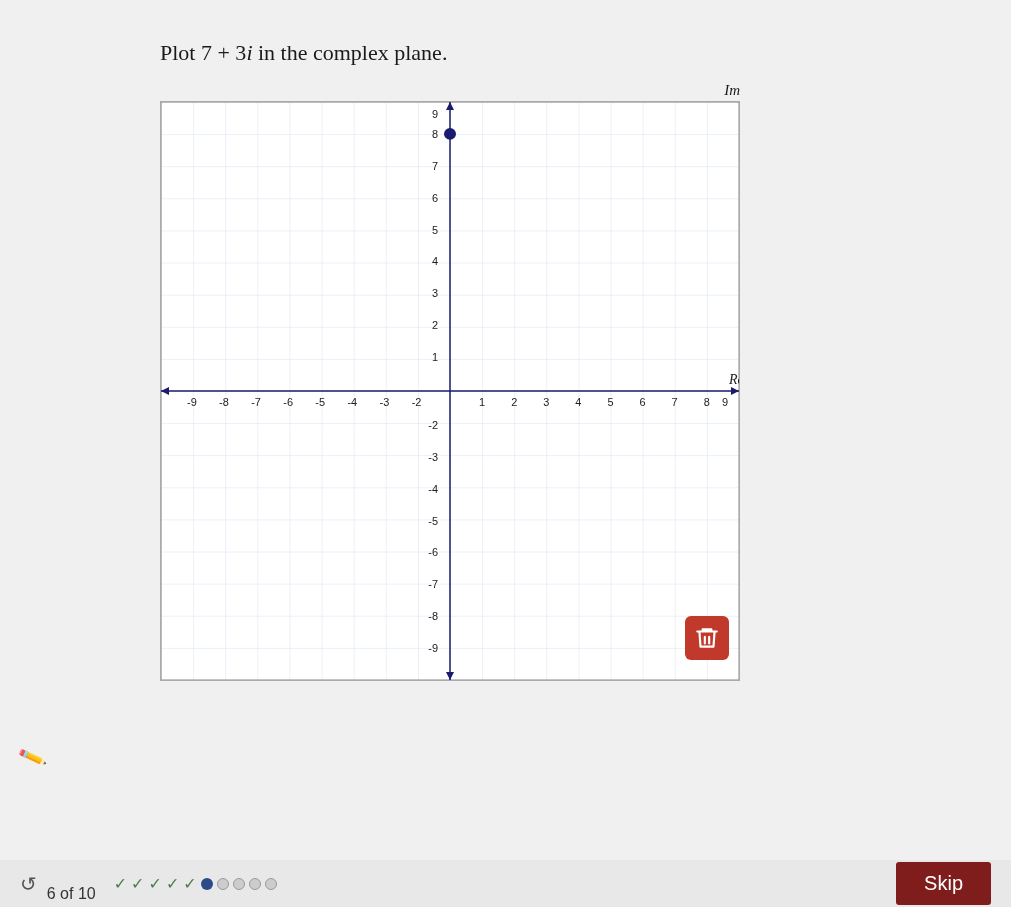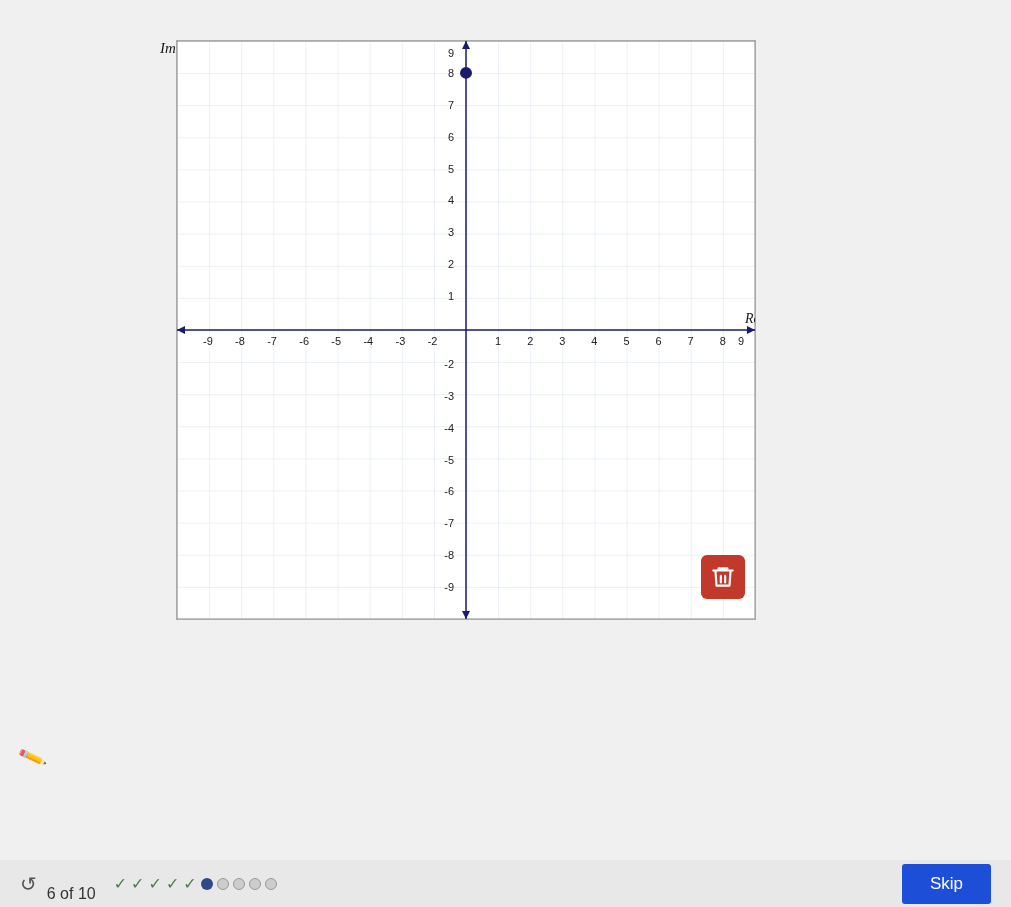--- a/index.html
+++ b/index.html
@@ -42,22 +42,22 @@
       color: #1a1a1a;
       margin-bottom: 16px;
       font-family: Georgia, serif;
     }
     .question-title em {
       font-style: italic;
     }
 
     .graph-section {
       display: flex;
-      flex-direction: row;
-      align-items: flex-start;
+      flex-direction: column;
+      align-items: flex-end;
       position: relative;
     }
 
     .im-label {
       font-size: 15px;
       font-family: Georgia, serif;
       color: #1a1a1a;
       margin-bottom: 2px;
       font-style: italic;
     }
@@ -113,25 +113,25 @@
     .dot-empty {
       width: 12px;
       height: 12px;
       border-radius: 50%;
       background: #ccc;
       border: 1px solid #999;
       display: inline-block;
     }
 
     .skip-button {
-      background: #1d4ed8;
+      background: #7f1d1d;
       color: white;
       border: none;
       padding: 10px 28px;
-      font-size: 17px;
+      font-size: 20px;
       font-family: Arial, sans-serif;
       cursor: pointer;
       border-radius: 3px;
     }
 
     .pencil-icon {
       position: absolute;
       left: 20px;
       bottom: 90px;
       font-size: 20px;
@@ -157,20 +157,23 @@
       width: 26px;
       height: 26px;
       fill: white;
     }
   </style>
 </head>
 <body>
 
 <div class="main-container">
 
+  <div class="question-title">
+    Plot 7 + 3<em>i</em> in the complex plane.
+  </div>
 
   <div class="graph-section">
     <div class="im-label">Im</div>
 
     <div class="graph-wrapper">
       <svg class="graph-canvas" viewBox="0 0 580 580" xmlns="http://www.w3.org/2000/svg">
 
         <rect width="580" height="580" fill="white"></rect>
 
         <defs>

